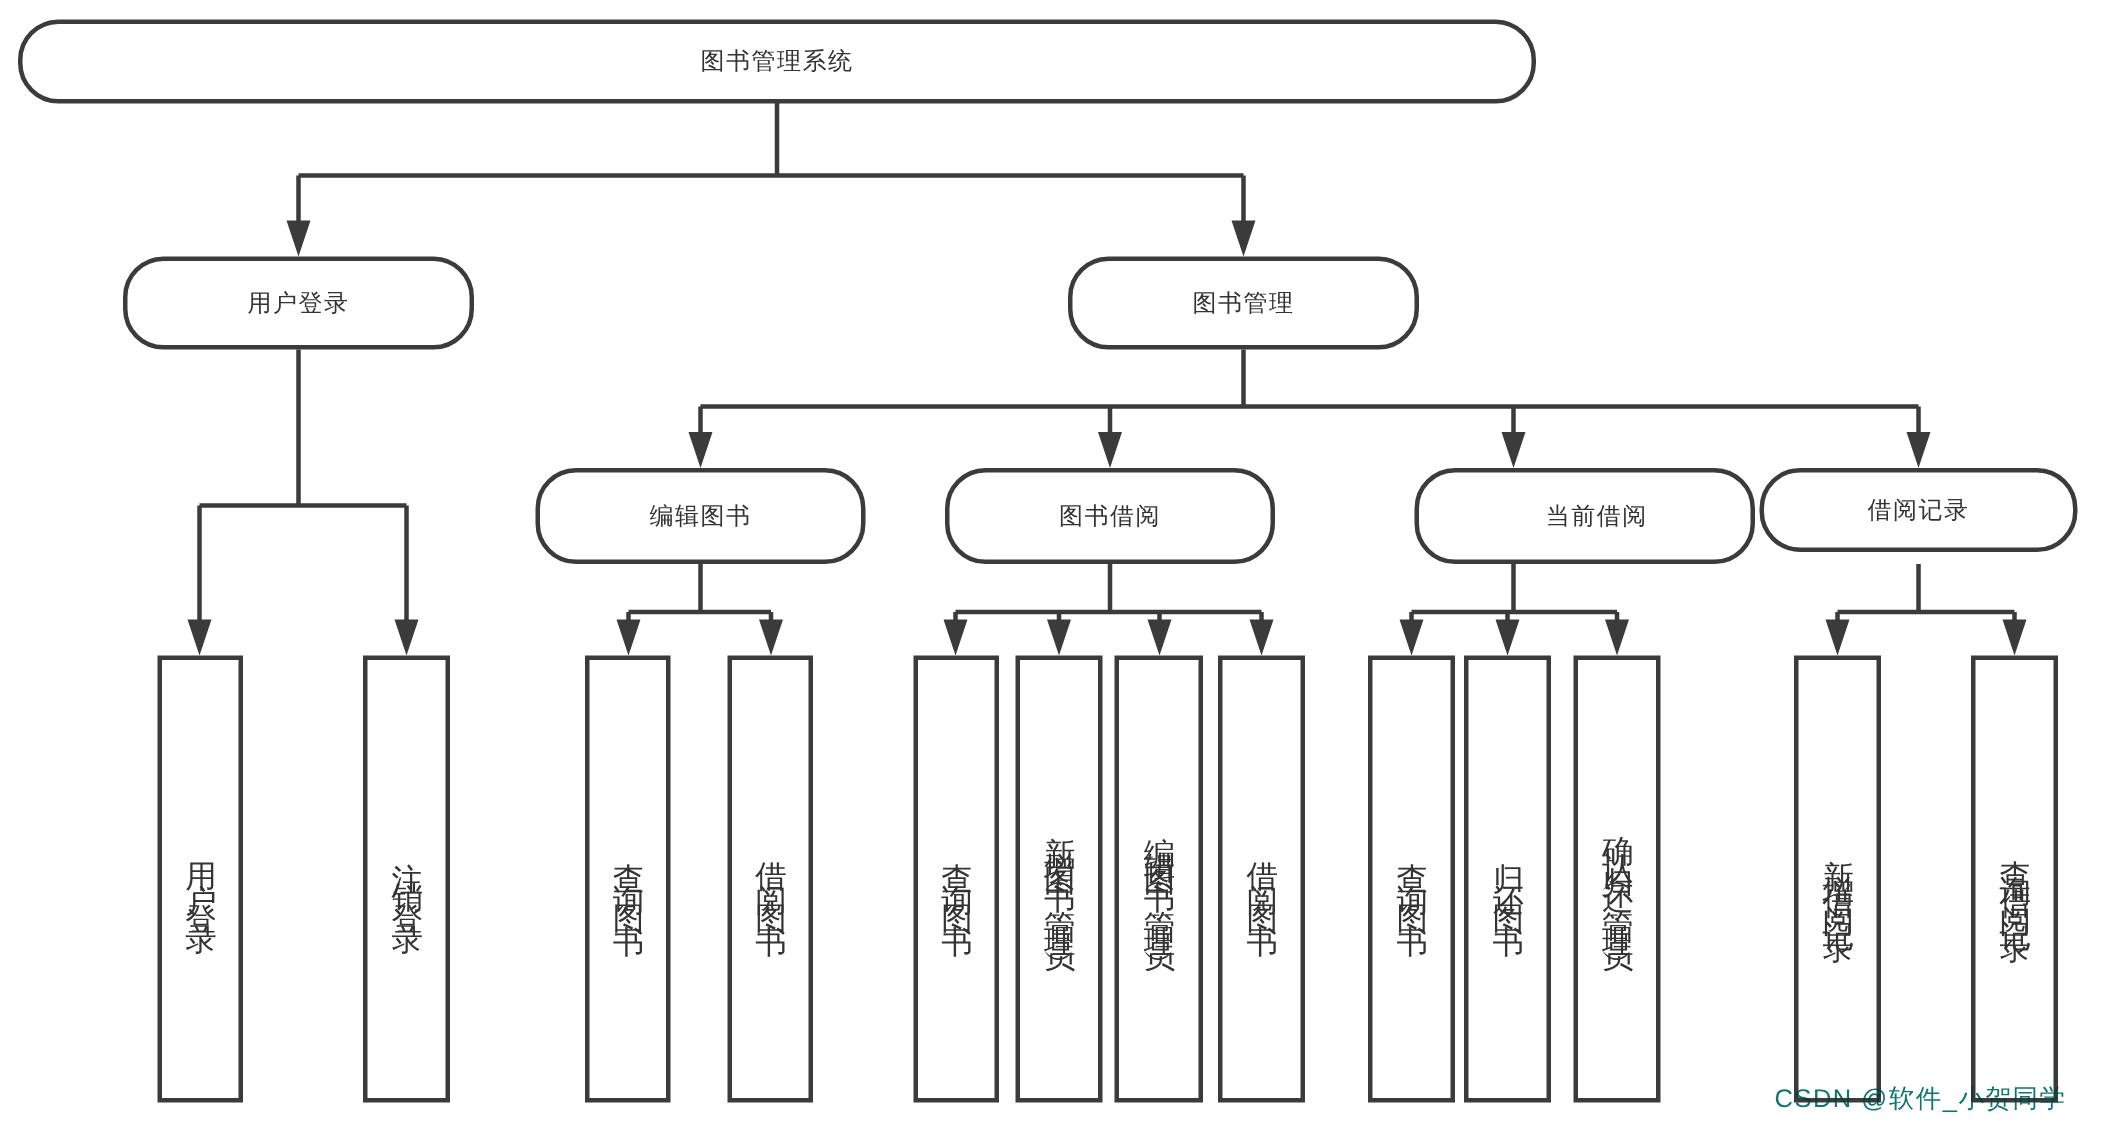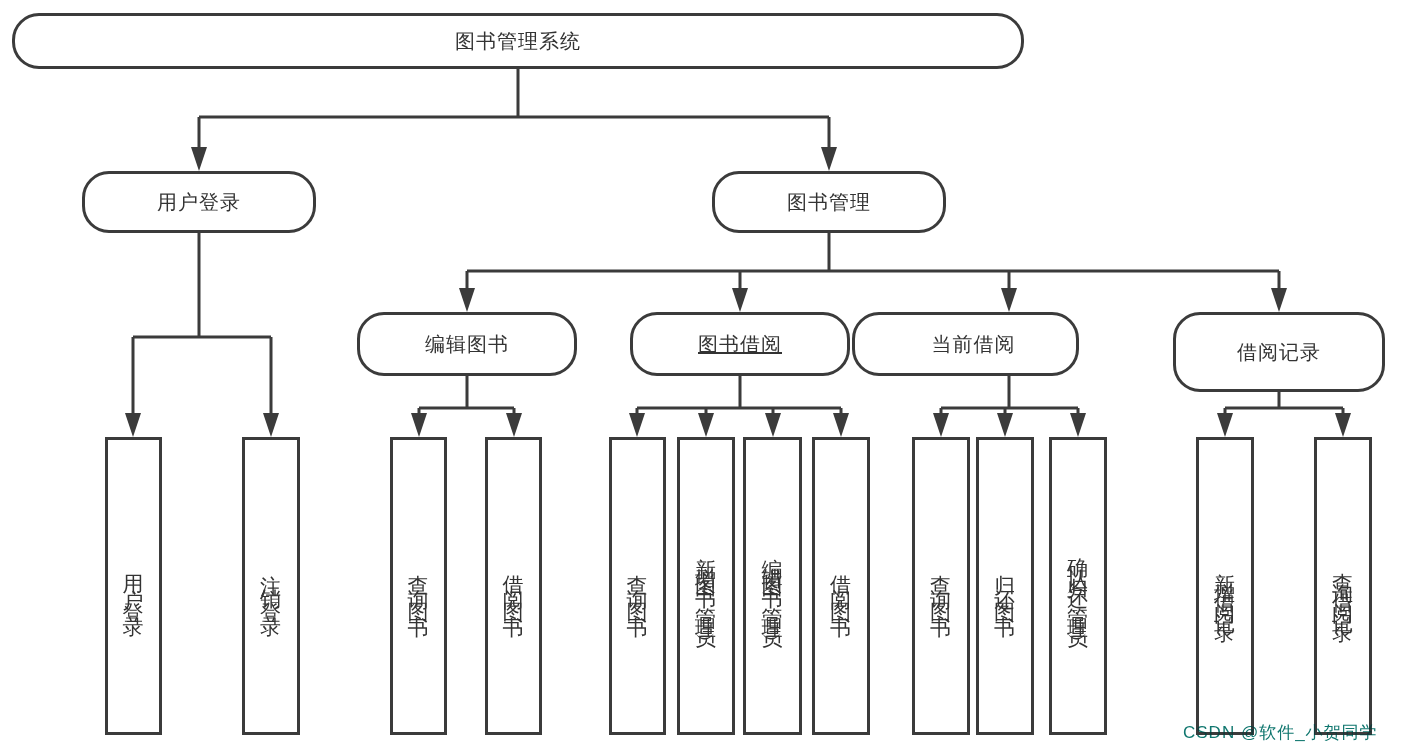--- a/index.html
+++ b/index.html
@@ -5,21 +5,21 @@
   html,body{margin:0;padding:0;}
   body{
     width:1405px;height:747px;position:relative;background:#ffffff;
     font-family:"Liberation Sans","DejaVu Sans",sans-serif;overflow:hidden;
   }
   .node{
     position:absolute;border:3px solid #3b3b3b;background:#ffffff;
     box-sizing:border-box;display:flex;align-items:center;justify-content:center;
     color:#333333;
   }
-  .h-node{font-size:20px;letter-spacing:1px;white-space:nowrap;border-radius:27px;}
+  .h-node{font-size:16px;letter-spacing:1px;white-space:nowrap;border-radius:27px;}
   .v-node{
     writing-mode:vertical-rl;text-orientation:mixed;
     font-size:21px;letter-spacing:14px;line-height:1;
   }
   .v-node.long{letter-spacing:10px;}
   svg.connectors{position:absolute;left:0;top:0;}
   .watermark{
     position:absolute;left:1183px;top:721px;font-size:17px;
     color:#0f766e;letter-spacing:1px;white-space:nowrap;
     mix-blend-mode:darken;z-index:5;
@@ -54,23 +54,23 @@
       M1217 413 L1233 413 L1225 437 Z  M1335 413 L1351 413 L1343 437 Z
     "></path>
   </svg>
 
   <div class="node h-node" style="left:12px;top:13px;width:1012px;height:56px;">图书管理系统</div>
 
   <div class="node h-node" style="left:82px;top:171px;width:234px;height:62px;">用户登录</div>
   <div class="node h-node" style="left:712px;top:171px;width:234px;height:62px;">图书管理</div>
 
   <div class="node h-node" style="left:357px;top:312px;width:220px;height:64px;">编辑图书</div>
-  <div class="node h-node" style="left:630px;top:312px;width:220px;height:64px;text-decoration:underline;">图书借阅</div>
-  <div class="node h-node" style="left:852px;top:312px;width:227px;height:64px;padding-left:16px;">当前借阅</div>
-  <div class="node h-node" style="left:1173px;top:312px;width:212px;height:80px;">借阅记录</div>
+  <div class="node h-node" style="left:630px;top:312px;width:220px;height:64px;">图书借阅</div>
+  <div class="node h-node" style="left:943px;top:312px;width:227px;height:64px;padding-left:16px;">当前借阅</div>
+  <div class="node h-node" style="left:1173px;top:312px;width:212px;height:56px;">借阅记录</div>
 
   <div class="node v-node" style="left:105px;top:437px;width:57px;height:298px;">用户登录</div>
   <div class="node v-node" style="left:242px;top:437px;width:58px;height:298px;">注销登录</div>
 
   <div class="node v-node" style="left:390px;top:437px;width:57px;height:298px;">查询图书</div>
   <div class="node v-node" style="left:485px;top:437px;width:57px;height:298px;">借阅图书</div>
 
   <div class="node v-node" style="left:609px;top:437px;width:57px;height:298px;">查询图书</div>
   <div class="node v-node long" style="left:677px;top:437px;width:58px;height:298px;">新增图书（管理员）</div>
   <div class="node v-node long" style="left:743px;top:437px;width:59px;height:298px;">编辑图书（管理员）</div>

